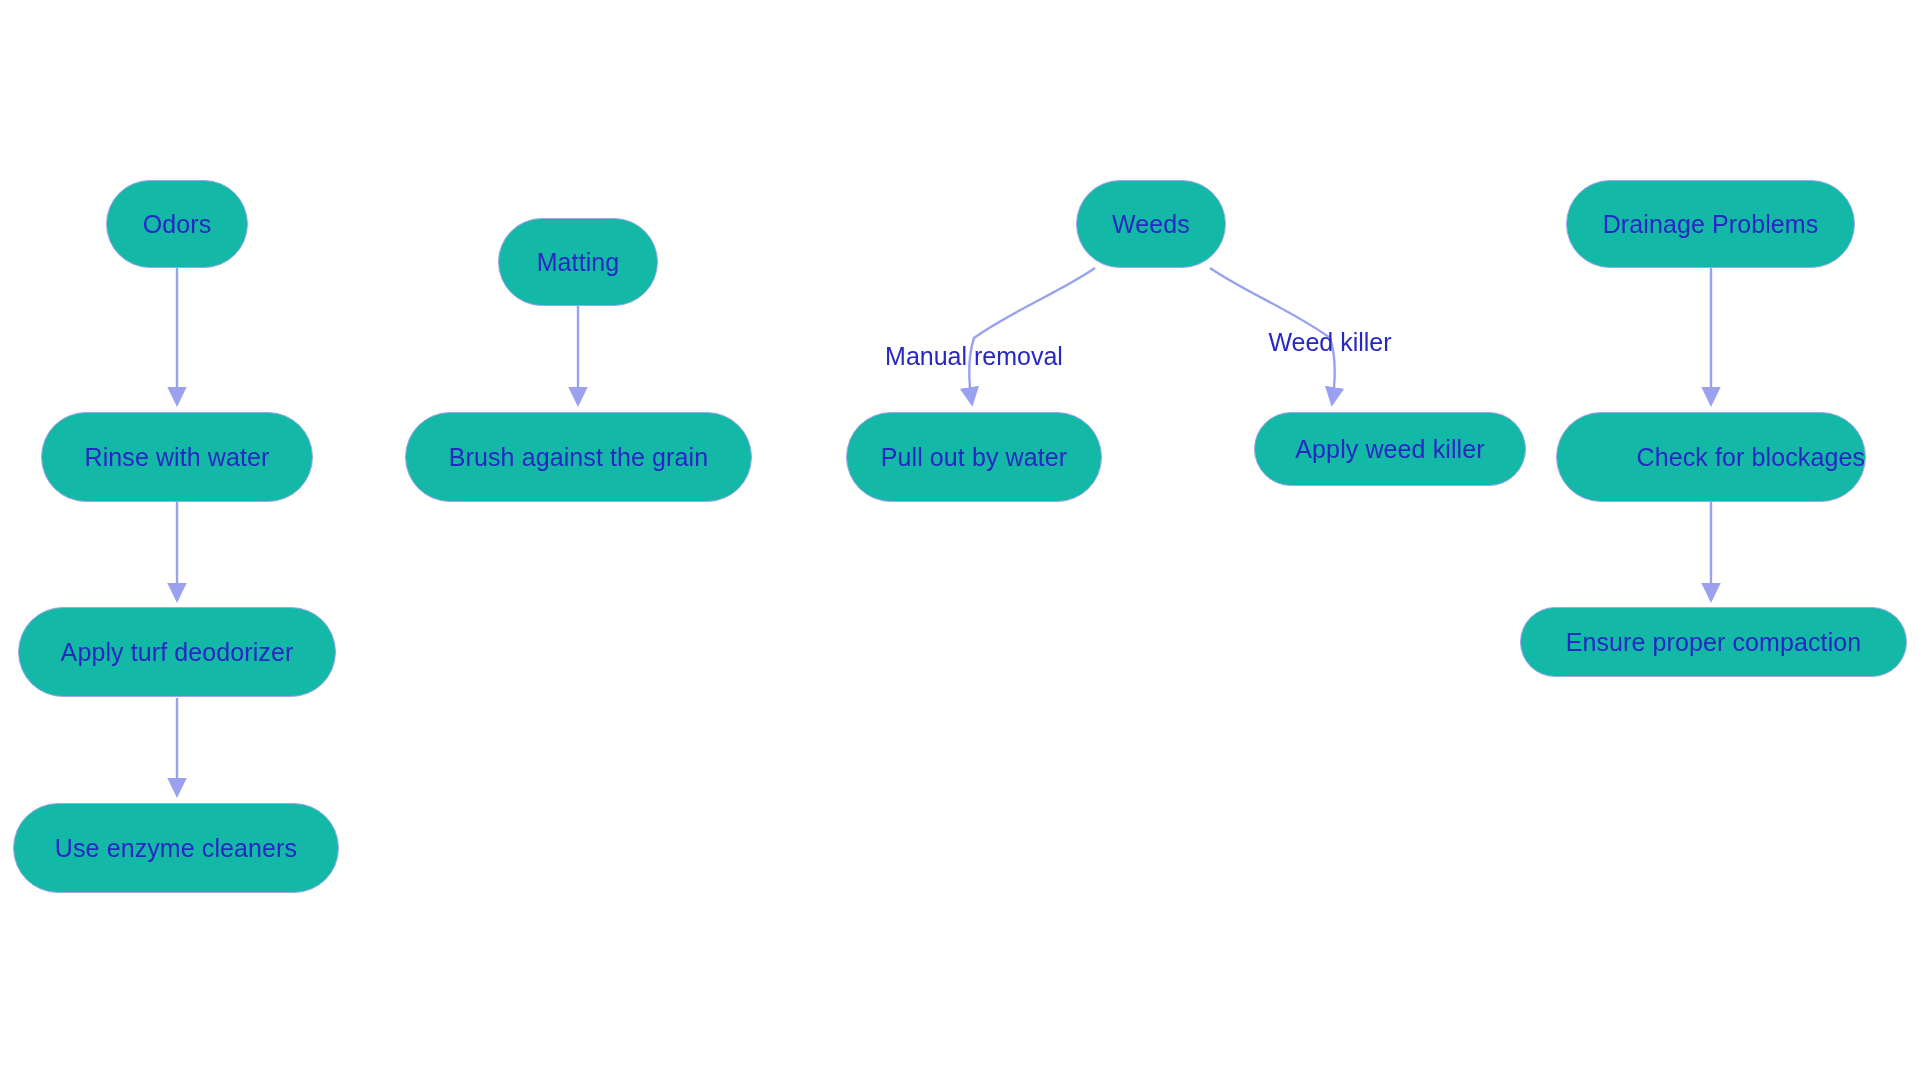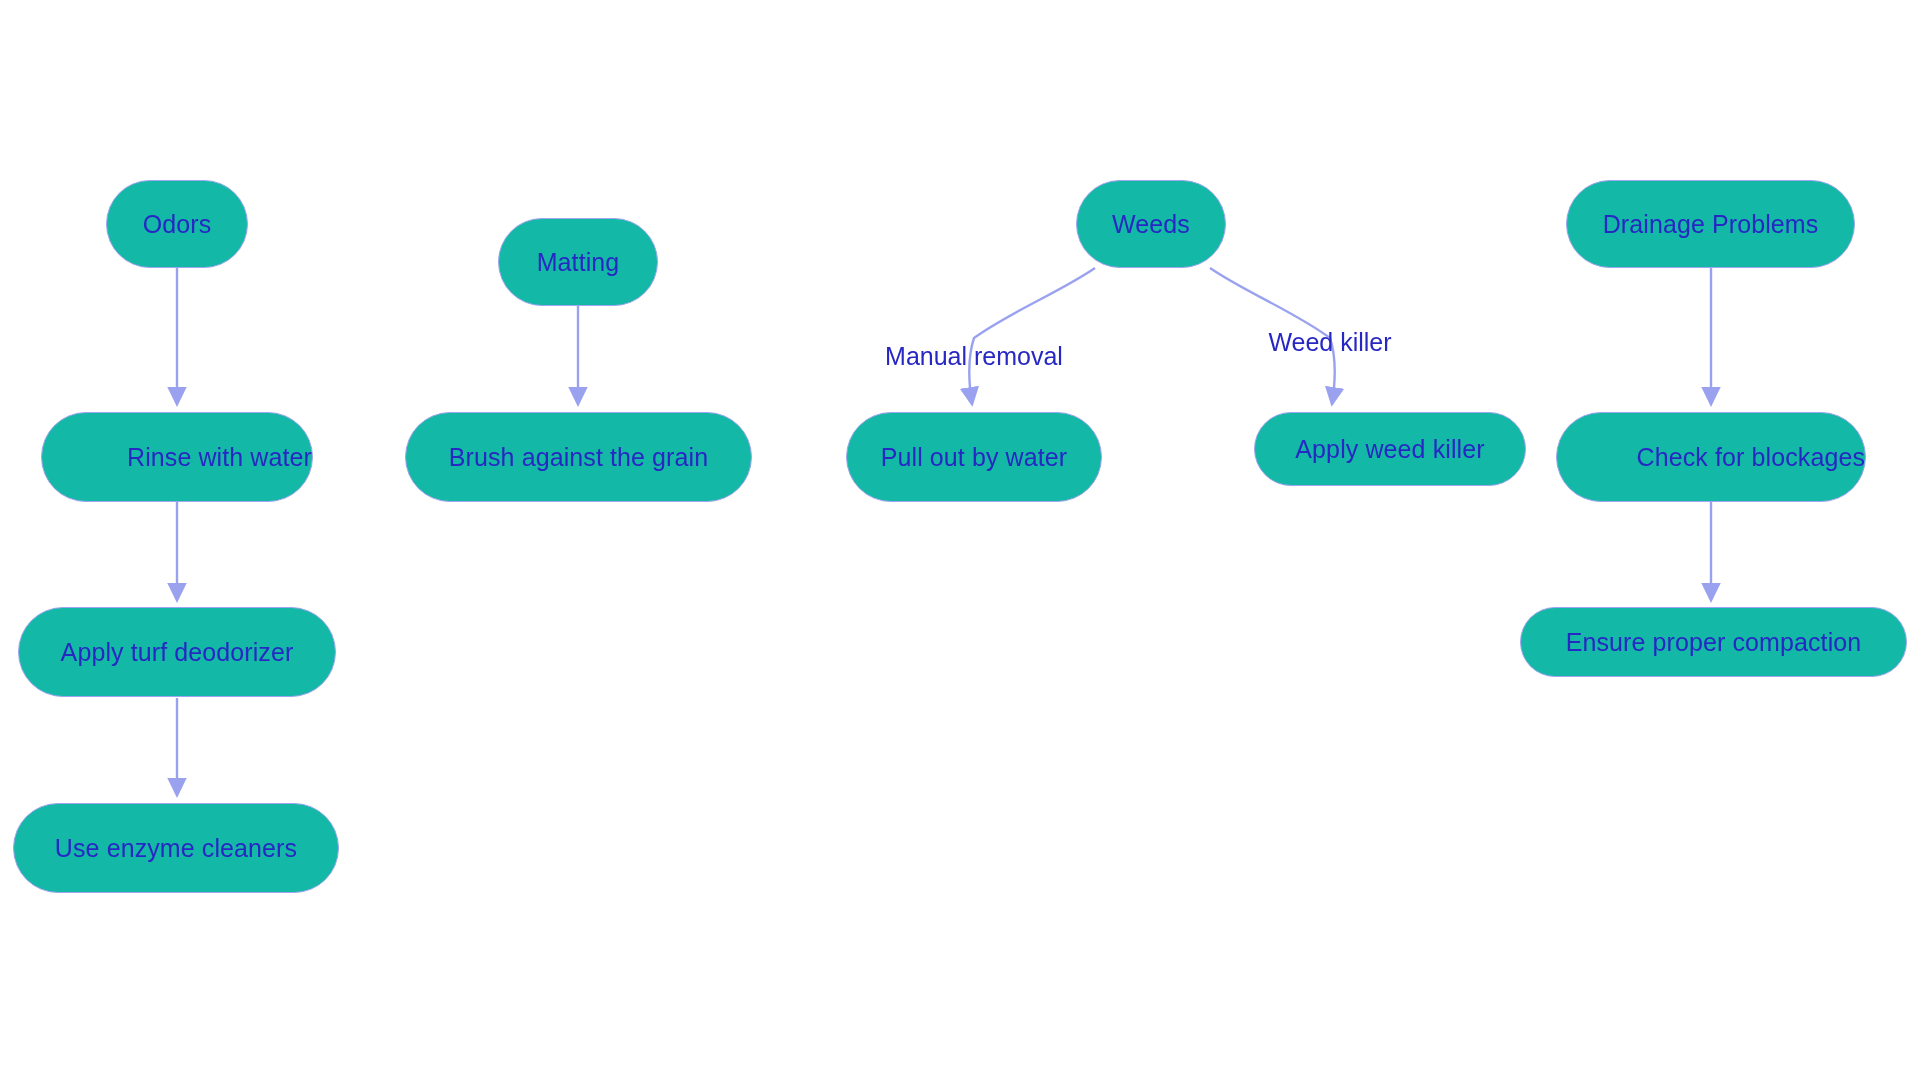--- a/index.html
+++ b/index.html
@@ -72,21 +72,21 @@
     <path d="M 1210 268 C 1245 292, 1295 312, 1330 338 C 1336 356, 1336 378, 1332 404" stroke="#9aa2f0" stroke-width="2.4" fill="none" marker-end="url(#arrow)"></path>
 
     <path d="M 1711 267 L 1711 404" stroke="#9aa2f0" stroke-width="2.4" fill="none" marker-end="url(#arrow)"></path>
     <path d="M 1711 502 L 1711 600" stroke="#9aa2f0" stroke-width="2.4" fill="none" marker-end="url(#arrow)"></path>
   </svg>
 
   <div class="node" style="left:106px; top:180px; width:142px; height:88px;">
     <span>Odors</span>
   </div>
 
-  <div class="node" style="left:41px; top:412px; width:272px; height:90px;justify-content:flex-end;">
+  <div class="node" style="left:41px; top:412px; width:272px; height:90px;">
     <span>Rinse with water</span>
   </div>
 
   <div class="node" style="left:13px; top:803px; width:326px; height:90px;">
     <span>Use enzyme cleaners</span>
   </div>
 
   <div class="node" style="left:18px; top:607px; width:318px; height:90px;">
     <span>Apply turf deodorizer</span>
   </div>

